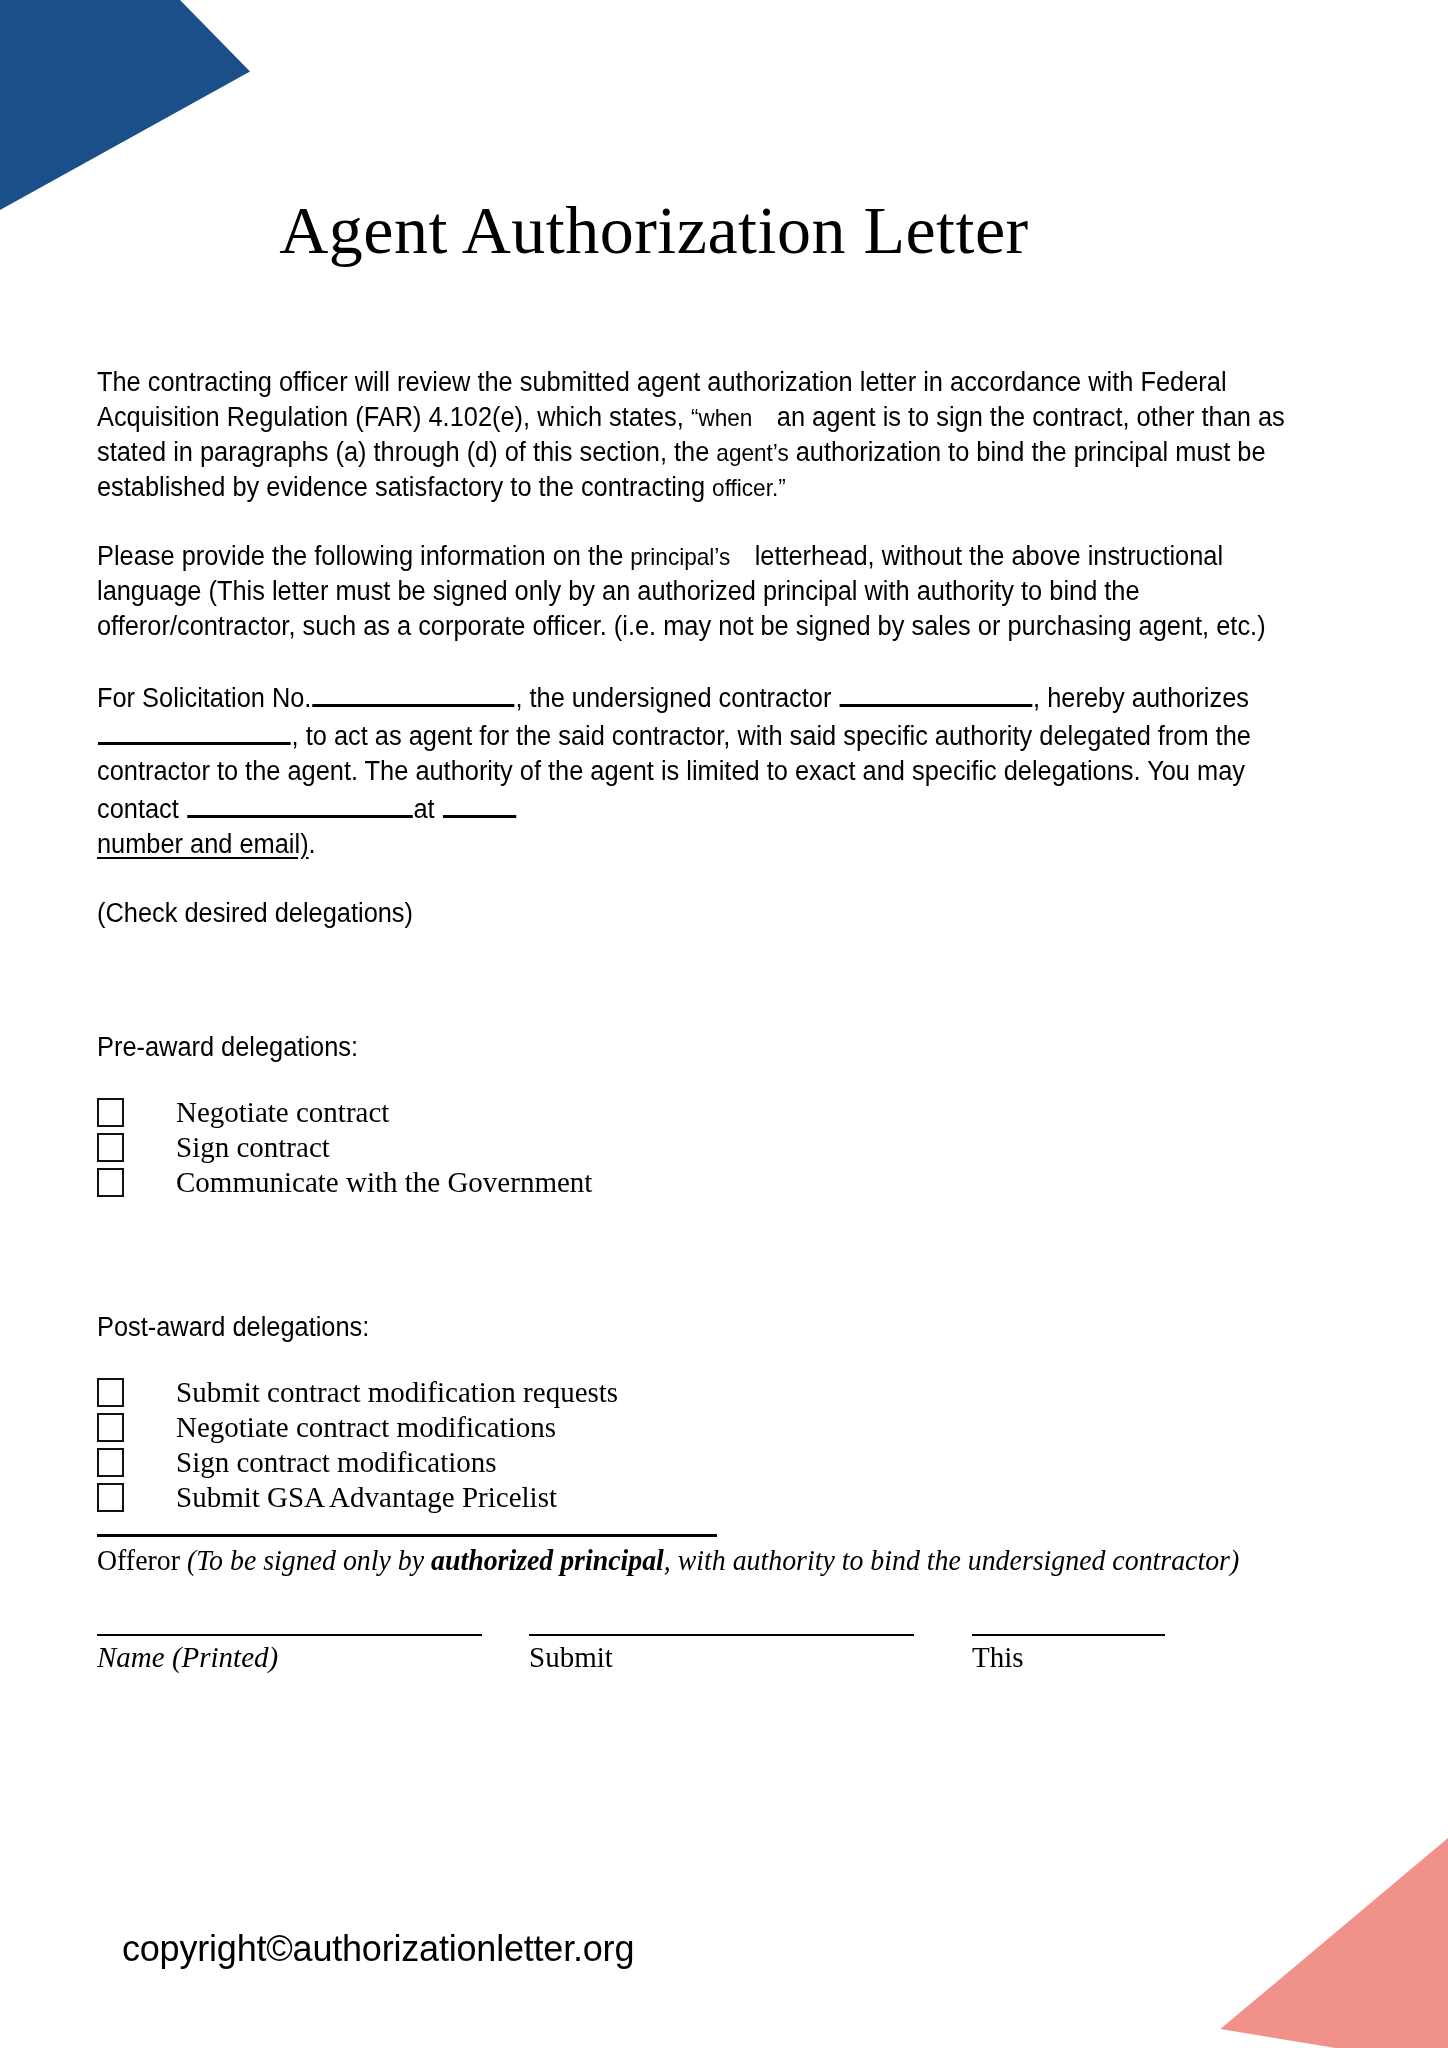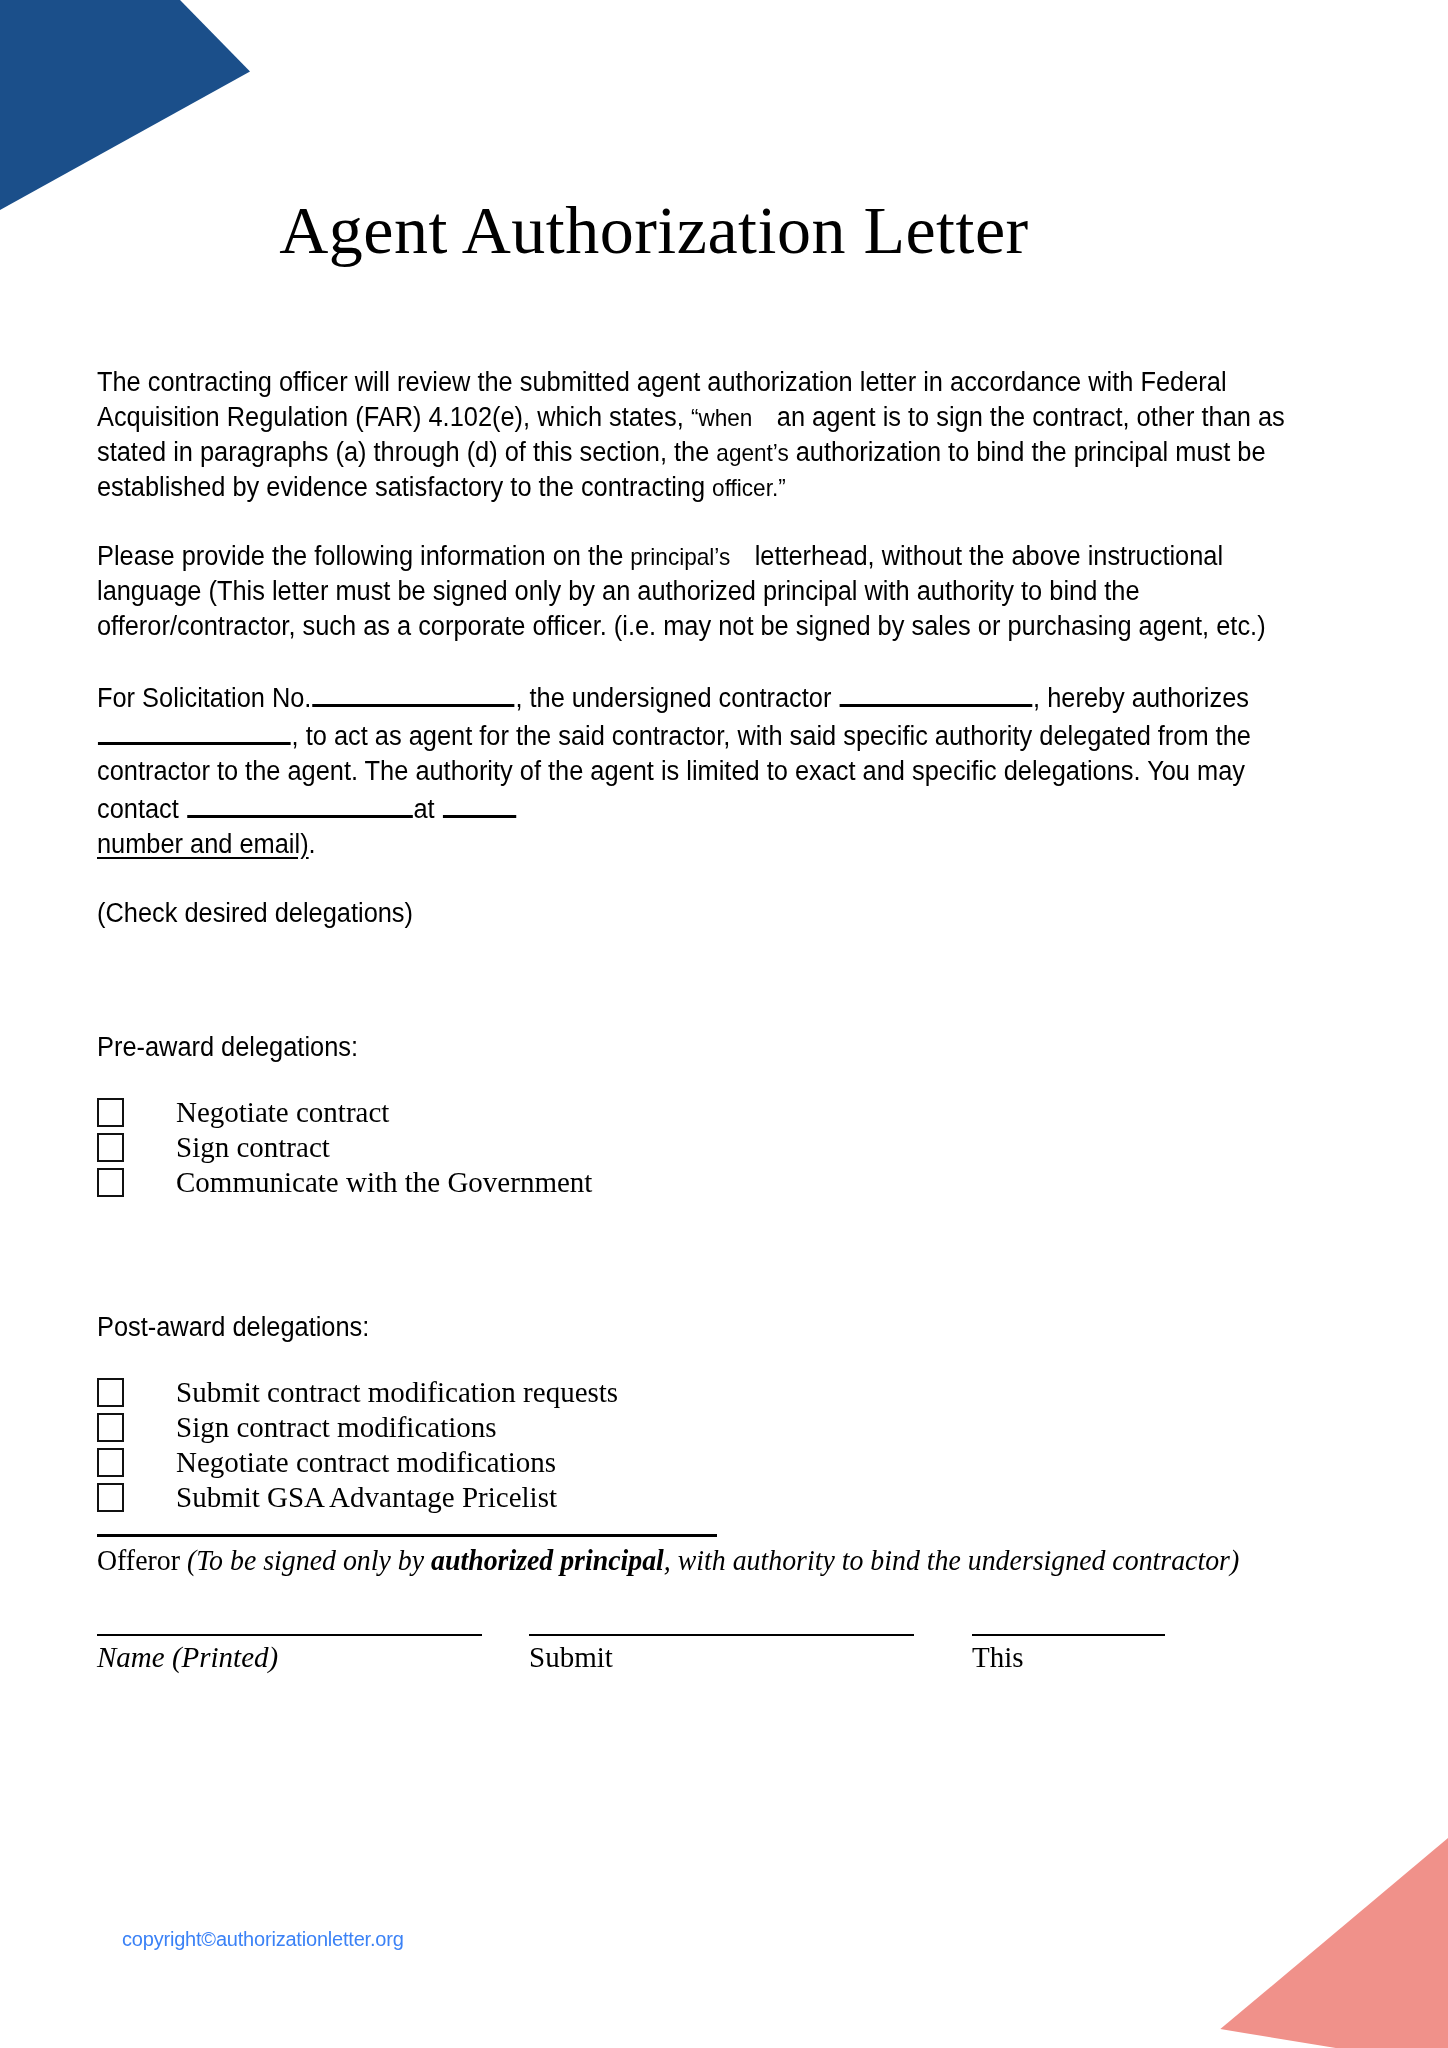--- a/index.html
+++ b/index.html
@@ -166,23 +166,23 @@
   }
   .f-name { width: 385px; margin-right: 47px; font-style: italic; }
   .f-title { width: 385px; margin-right: 58px; }
   .f-date { width: 193px; }
 
   .copyright {
     position: absolute;
     left: 122px;
     top: 1928px;
     font-family: "Liberation Sans", sans-serif;
-    font-size: 20px;
+    font-size: 36px;
     letter-spacing: -0.2px;
-    color: #3b82f6;
+    color: #000000;
   }
 </style>
 </head>
 <body>
 
 <div class="sheet">
 
   <div class="corner-blue"></div>
   <div class="corner-pink"></div>
 
@@ -220,25 +220,25 @@
 
   <div class="body-block" style="top:1310px;">
     <div class="section-head">Post-award delegations:</div>
     <ul class="check-list">
       <li class="check-item">
         <span class="cbox"></span>
         <span>Submit contract modification requests</span>
       </li>
       <li class="check-item">
         <span class="cbox"></span>
+        <span>Negotiate contract modifications</span>
+      </li>
+      <li class="check-item">
+        <span class="cbox"></span>
         <span>Sign contract modifications</span>
-      </li>
-      <li class="check-item">
-        <span class="cbox"></span>
-        <span>Negotiate contract modifications</span>
       </li>
       <li class="check-item">
         <span class="cbox"></span>
         <span>Submit GSA Advantage Pricelist</span>
       </li>
     </ul>
   </div>
 
   <div class="offeror-rule"></div>
   <div class="offeror-line"><span>Offeror </span><span class="it">(To be signed only by </span><span class="bit">authorized principal</span><span class="it">, with authority to bind the undersigned contractor)</span></div>

